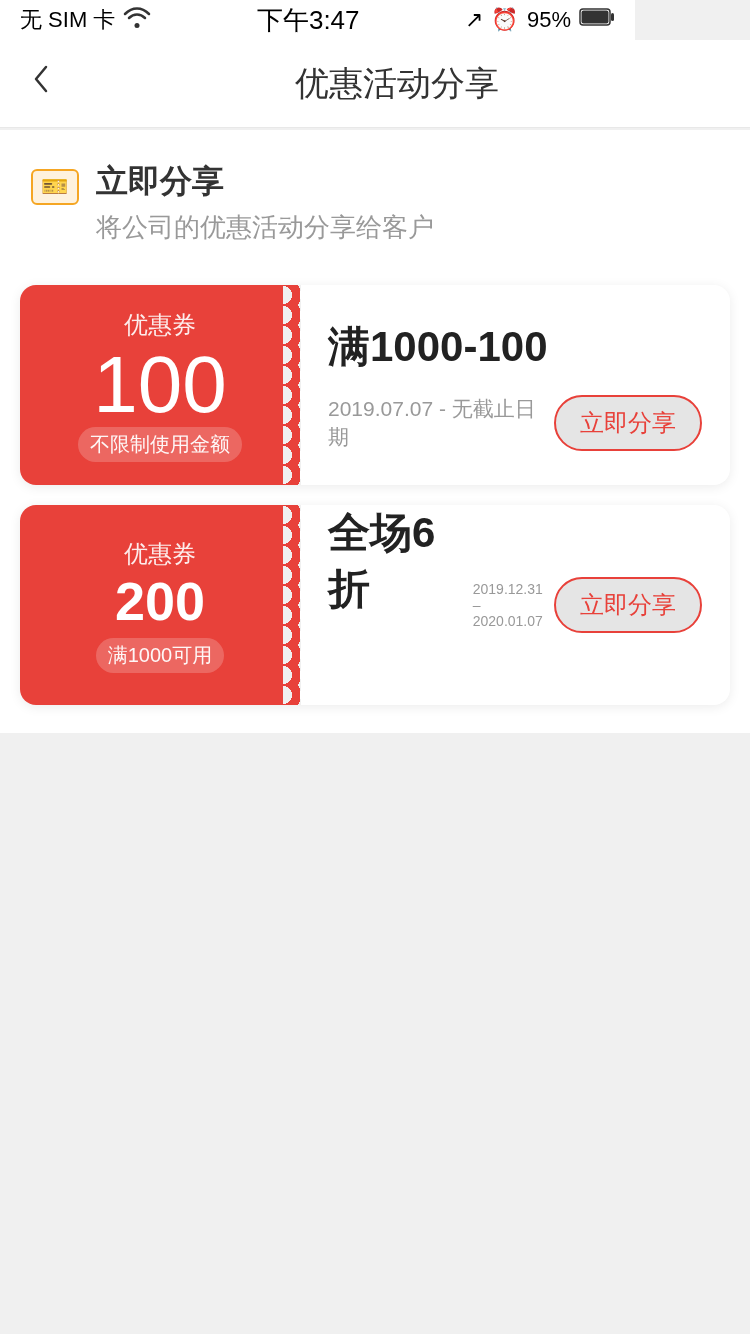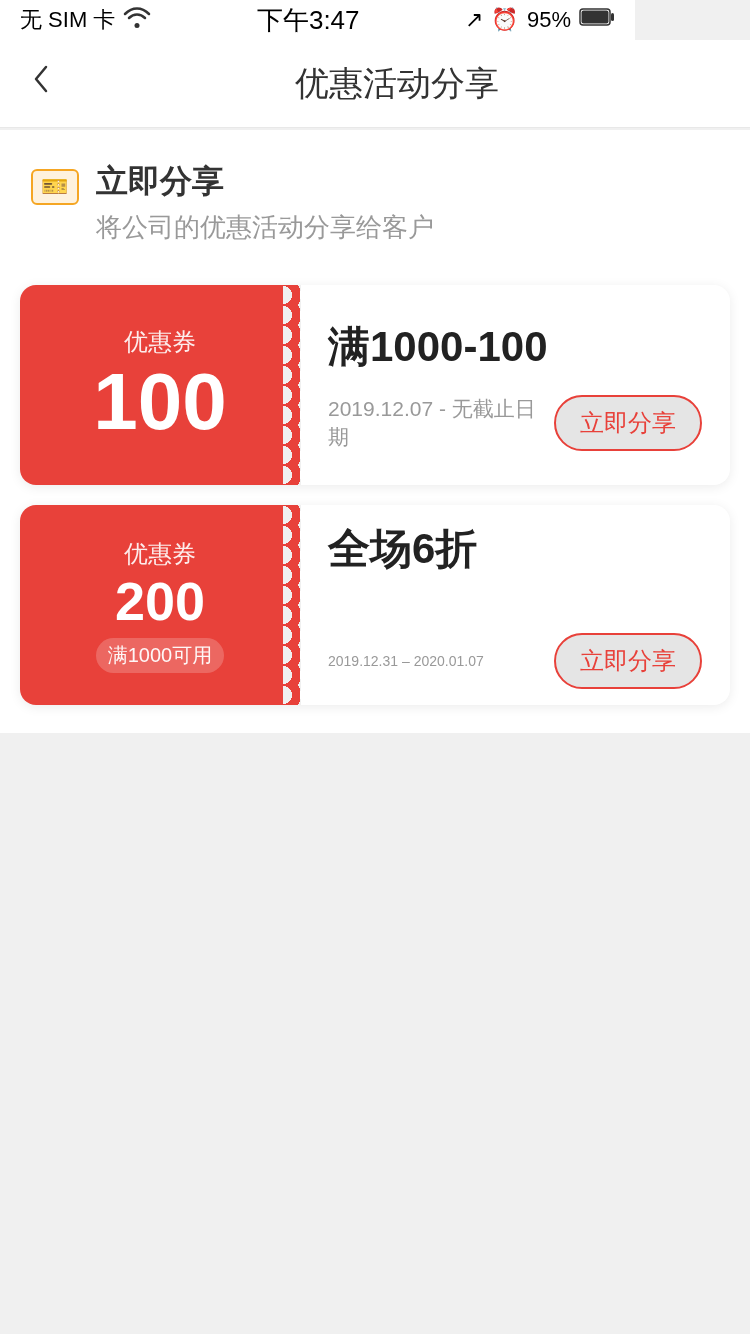--- a/index.html
+++ b/index.html
@@ -195,21 +195,22 @@
         background: #e8413a;
         display: flex;
         flex-direction: column;
         align-items: center;
         justify-content: center;
         color: white;
         position: relative;
         padding: 10px;
       ">
         <div style="font-size:24px; color:rgba(255,255,255,0.9); margin-bottom:4px;">优惠券</div>
-        <div style="font-size:80px; font-weight:700; line-height:1; margin-bottom:2px;">100</div>
+        <div style="font-size:80px; font-weight:400; line-height:1; margin-bottom:2px;">100</div>
+        <div style="font-size:20px; color:rgba(255,255,255,0.95); background:rgba(255,255,255,0.2); padding:4px 12px; border-radius:20px;">不限制使用金额</div>
 
         <div style="
           position: absolute;
           right: -1px;
           top: 0;
           width: 18px;
           height: 100%;
           background: repeating-radial-gradient(circle at 0 50%, #f0f0f0 0 9px, transparent 9px 18px);
           background-size: 18px 20px;
         "></div>
@@ -217,21 +218,21 @@
 
       <div style="
         flex: 1;
         display: flex;
         flex-direction: column;
         justify-content: center;
         padding: 0 28px;
       ">
         <div style="font-size:42px; font-weight:700; color:#222; margin-bottom:20px;">满1000-100</div>
         <div style="display:flex; align-items:center; justify-content:space-between;">
-          <span style="font-size:21px; color:#999;">2019.12.07 - 无截止日期</span>
+          <span style="font-size:21px; color:#999;">2019.07.07 - 无截止日期</span>
           <button class="coupon-btn">立即分享</button>
         </div>
       </div>
     </div>
 
     <div class="coupon-card" style="position:relative; overflow:hidden;">
       <div style="
         width: 280px;
         flex-shrink: 0;
         background: #e8413a;
@@ -254,21 +255,21 @@
           width: 18px;
           height: 100%;
           background: repeating-radial-gradient(circle at 0 50%, #f0f0f0 0 9px, transparent 9px 18px);
           background-size: 18px 20px;
         "></div>
       </div>
 
       <div style="
         flex: 1;
         display: flex;
-        flex-direction: column;
+        flex-direction: row;
         justify-content: center;
         padding: 0 28px;
         gap: 32px;
       ">
         <div style="font-size:42px; font-weight:700; color:#222; margin-bottom:24px;">全场6折</div>
         <div style="display:flex; align-items:center; justify-content:space-between;">
           <span style="font-size:14px; color:#999;">2019.12.31 – 2020.01.07</span>
           <button class="coupon-btn">立即分享</button>
         </div>
       </div>

